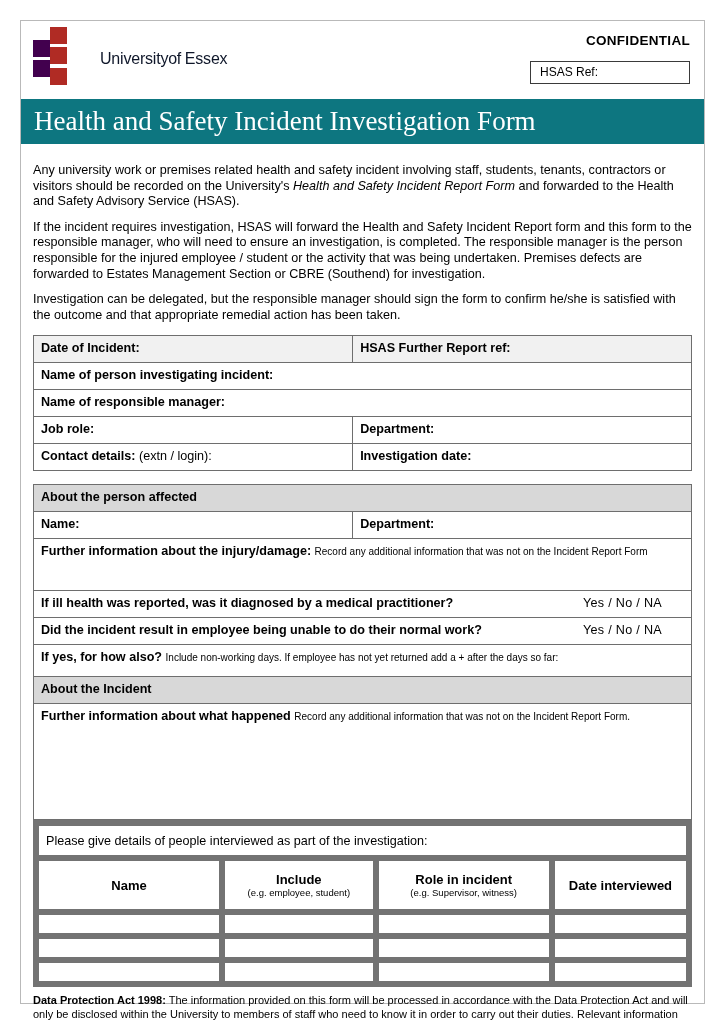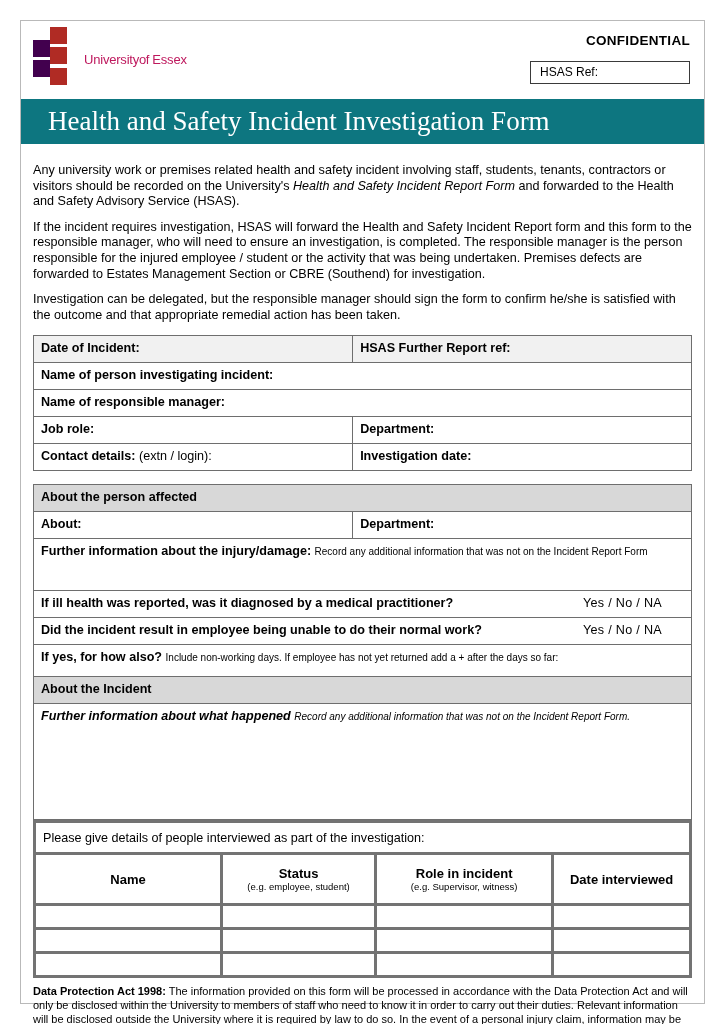--- a/index.html
+++ b/index.html
@@ -49,23 +49,23 @@
     width: 17px;
     height: 17px;
   }
   .sq.r1 { left: 18px; top: 0px;  background: #b02b24; }
   .sq.p1 { left: 1px;  top: 13px; background: #42004e; }
   .sq.r2 { left: 18px; top: 20px; background: #b02b24; }
   .sq.p2 { left: 1px;  top: 33px; background: #42004e; }
   .sq.r3 { left: 18px; top: 41px; background: #b02b24; }
 
   .logo-text {
-    margin-left: 10px;
-    font-size: 13px;
-    color: #be185d;
+    margin-left: 26px;
+    font-size: 16px;
+    color: #0f172a;
     letter-spacing: -0.2px;
     white-space: nowrap;
   }
   .logo-text .of { letter-spacing: -0.5px; }
 
   .confidential {
     position: absolute;
     right: 14px;
     top: 12px;
     font-size: 13.5px;
@@ -85,21 +85,21 @@
     padding-left: 9px;
     background: #fff;
   }
 
   
   .title-banner {
     background: #0d7680;
     height: 45px;
     display: flex;
     align-items: center;
-    padding-left: 27px;
+    padding-left: 13px;
   }
   .title-banner .t {
     font-family: "Liberation Serif", serif;
     color: #ffffff;
     font-size: 27px;
     line-height: 1;
   }
 
   
   .body {
@@ -135,30 +135,30 @@
   }
   .ynna {
     float: right;
     font-weight: normal;
     font-size: 12.6px;
     padding-right: 22px;
     letter-spacing: 0.3px;
   }
   .spacer { height: 13px; }
   .tall-1 { height: 40px; }
-  .tall-2 { height: 104px; font-style: italic; }
+  .tall-2 { height: 104px; }
   .row-empty { height: 24px; }
 
   table.interview {
     width: 100%;
     border-collapse: collapse;
     table-layout: fixed;
   }
   table.interview td, table.interview th {
-    border: 3px solid #737373;
+    border: 6px solid #737373;
     font-size: 12.6px;
     padding: 4px 7px;
     vertical-align: middle;
   }
   table.interview th {
     text-align: center;
     font-weight: bold;
     font-size: 13px;
     line-height: 15px;
     height: 40px;
@@ -248,21 +248,21 @@
     <table class="form">
       <colgroup>
           <col style="width:48.5%">
           <col style="width:51.5%">
         </colgroup>
       <tbody>
         <tr>
           <td class="bold shade-hd" colspan="2">About the person affected</td>
         </tr>
         <tr>
-          <td class="bold">About:</td>
+          <td class="bold">Name:</td>
           <td class="bold">Department:</td>
         </tr>
         <tr>
           <td class="tall-1" colspan="2"><span class="bold">Further information about the injury/damage:</span> <span class="small">Record any additional information that was not on the Incident Report Form</span></td>
         </tr>
         <tr>
           <td class="bold" colspan="2"><span class="ynna">Yes  / No  /  NA</span><span>If ill health was reported, was it diagnosed by a medical practitioner?</span></td>
         </tr>
         <tr>
           <td class="bold" colspan="2"><span class="ynna">Yes  / No  /  NA</span><span>Did the incident result in employee being unable to do their normal work?</span></td>
@@ -285,21 +285,21 @@
           <col style="width:23.5%">
         <col style="width:27%">
           <col style="width:21%">
       </colgroup>
       <tbody>
         <tr>
           <td class="intro-cell" colspan="4">Please give details of people interviewed as part of the investigation:</td>
         </tr>
         <tr>
           <th><span>Name</span></th>
-          <th><span>Status</span><span class="sub">(e.g. employee, student)</span></th>
+          <th><span>Include</span><span class="sub">(e.g. employee, student)</span></th>
           <th><span>Role in incident</span><span class="sub">(e.g. Supervisor, witness)</span></th>
           <th><span>Date interviewed</span></th>
         </tr>
         <tr class="row-empty">
           <td></td>
           <td></td>
           <td></td>
           <td></td>
         </tr>
         <tr class="row-empty">

